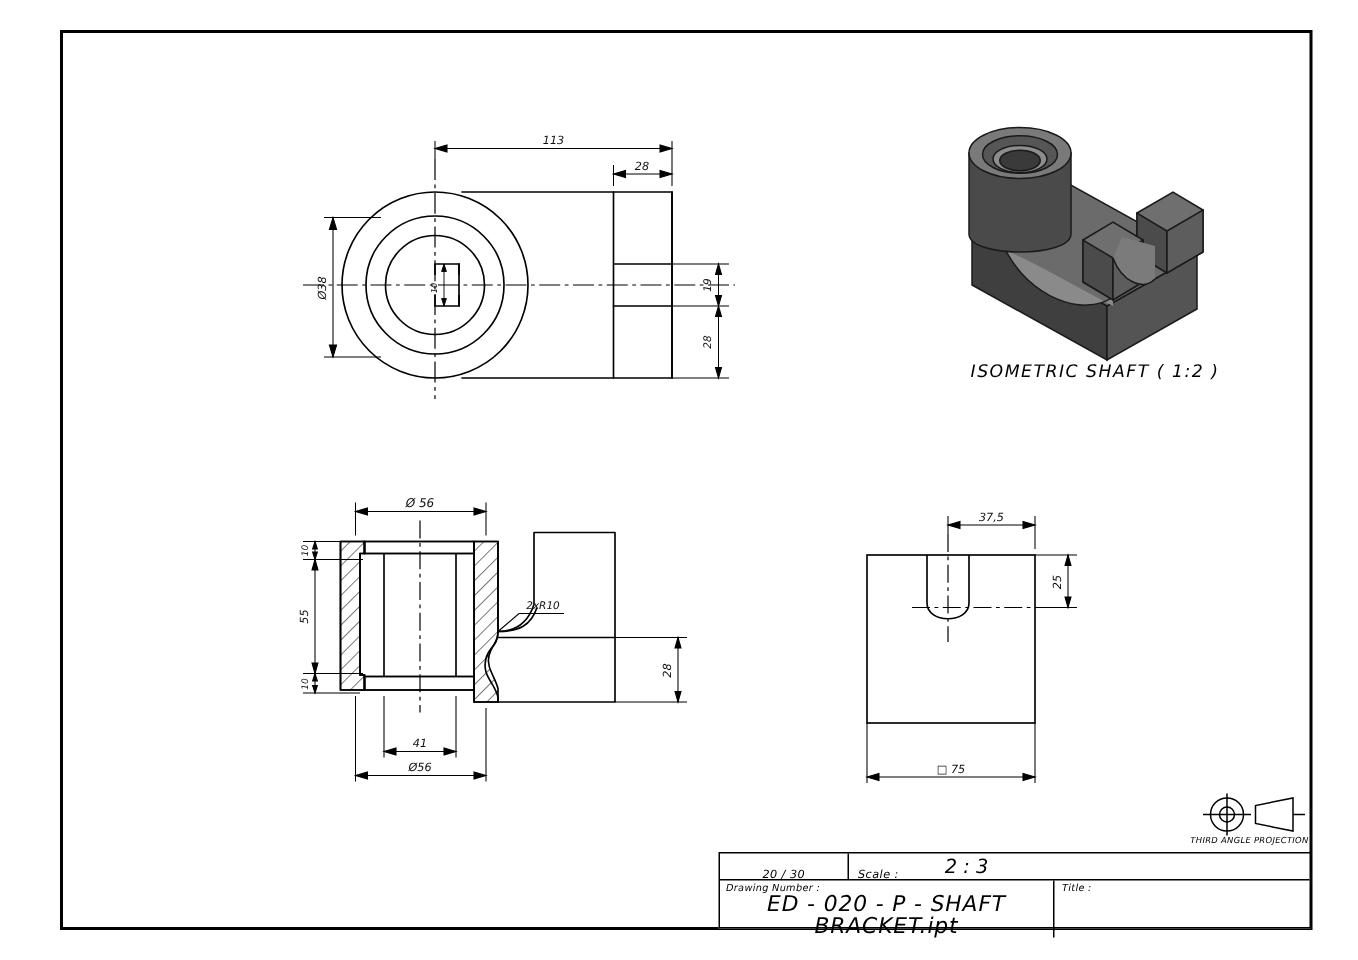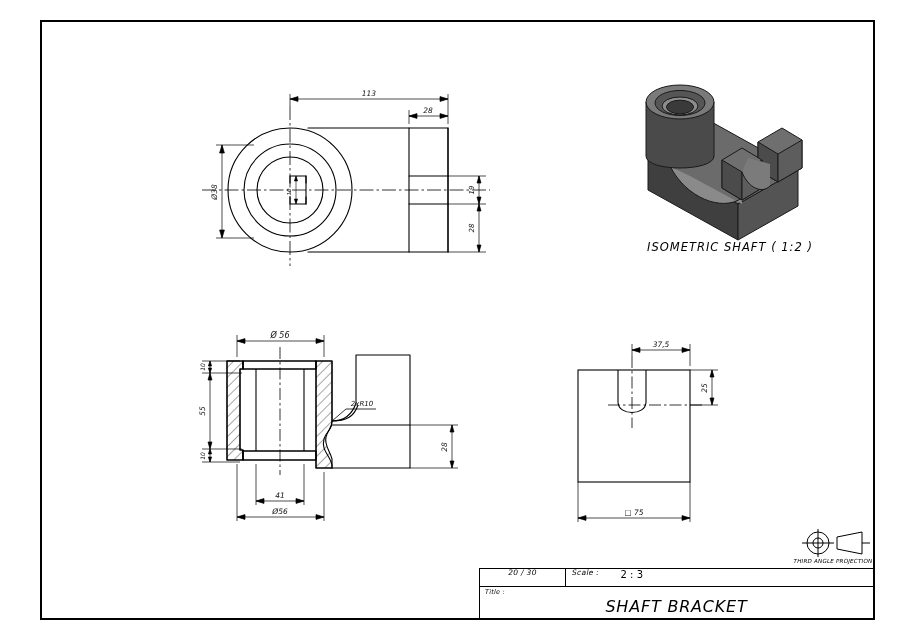--- a/index.html
+++ b/index.html
@@ -10,34 +10,34 @@
          border:2px solid #000;box-sizing:border-box;background:#fff;}
   svg{display:block;}
   .dimtxt{font-family:"DejaVu Sans","Liberation Sans",sans-serif;
           font-style:italic;fill:#111;}
   
   #titleblock{position:absolute;left:479px;top:568px;width:395px;height:51px;
               border:1.4px solid #000;box-sizing:border-box;background:#fff;
               display:flex;flex-direction:column;}
   .tb-row{display:flex;flex:1 1 0;}
   .tb-row.top{flex:0 0 17px;border-bottom:1.4px solid #000;}
-  .tb-cell{box-sizing:border-box;position:relative;display:flex;align-items:flex-start;}
+  .tb-cell{box-sizing:border-box;position:relative;display:flex;align-items:flex-end;}
   .tb-sheet{flex:0 0 86px;border-right:1.4px solid #000;justify-content:center;}
   .tb-note{flex:1 1 auto;border-right:1.4px solid #000;justify-content:center;}
   .tb-scale{flex:0 0 93px;justify-content:flex-start;padding-left:6px;}
   .tb-dn{flex:0 0 223px;border-right:1.4px solid #000;flex-direction:column;
          align-items:flex-start;justify-content:center;}
   .tb-ti{flex:1 1 auto;flex-direction:column;align-items:flex-end;justify-content:center;}
   .tiny{font-size:6.5px;font-style:italic;letter-spacing:.2px;line-height:1;}
   .small{font-size:7.5px;font-style:italic;letter-spacing:.3px;line-height:1;}
   .big{font-size:14.5px;font-style:italic;letter-spacing:.6px;line-height:1;
        width:100%;text-align:center;}
   .big2{font-size:16px;font-style:italic;letter-spacing:.8px;line-height:1;
         width:100%;text-align:center;}
-  .scaleval{position:absolute;right:16px;font-size:10px;}
+  .scaleval{position:absolute;right:0;font-size:13px;font-style:italic;}
   .dnlabel{position:absolute;left:4px;top:2px;}
   .tilabel{position:absolute;left:5px;top:2px;}
   #tap{position:absolute;left:790px;top:528px;width:86px;height:40px;}
   #tap .cap{position:absolute;left:0;top:30px;width:86px;text-align:center;
             font-size:5.6px;font-style:italic;letter-spacing:.2px;}
   #isolabel{position:absolute;left:620px;top:240px;width:220px;text-align:center;
             font-size:11.5px;font-style:italic;letter-spacing:1px;}
 </style>
 </head>
 <body>
@@ -308,19 +308,22 @@
     <div class="tb-row top">
       <div class="tb-cell tb-sheet">
         <span class="small">20  / 30</span>
       </div>
       <div class="tb-cell tb-scale">
         <span class="small">Scale :</span>
         <span class="scaleval">2 : 3</span>
       </div>
     </div>
     <div class="tb-row">
+      <div class="tb-cell tb-dn">
+        <span class="tiny dnlabel">Drawing Number :</span>
+        <span class="big" style="margin-top:9px;">ED - 020 - P - SHAFT BRACKET.ipt</span>
+      </div>
       <div class="tb-cell tb-ti">
         <span class="tiny tilabel">Title :</span>
-        <span class="big2" style="margin-top:9px;">SHAFT BRACKET</span>
       </div>
     </div>
   </div>
 </div>
 
 </body></html>

